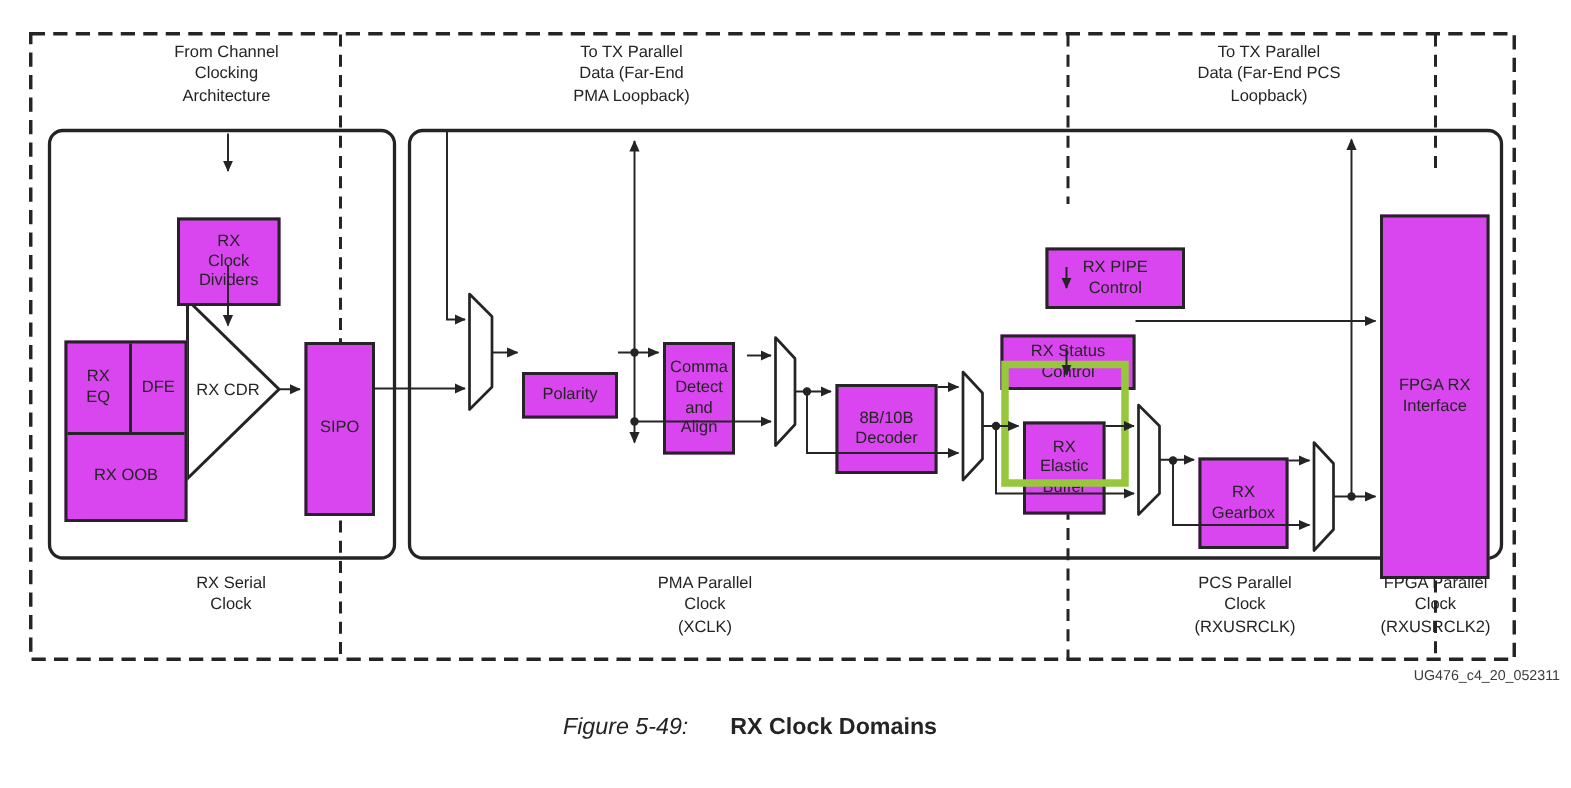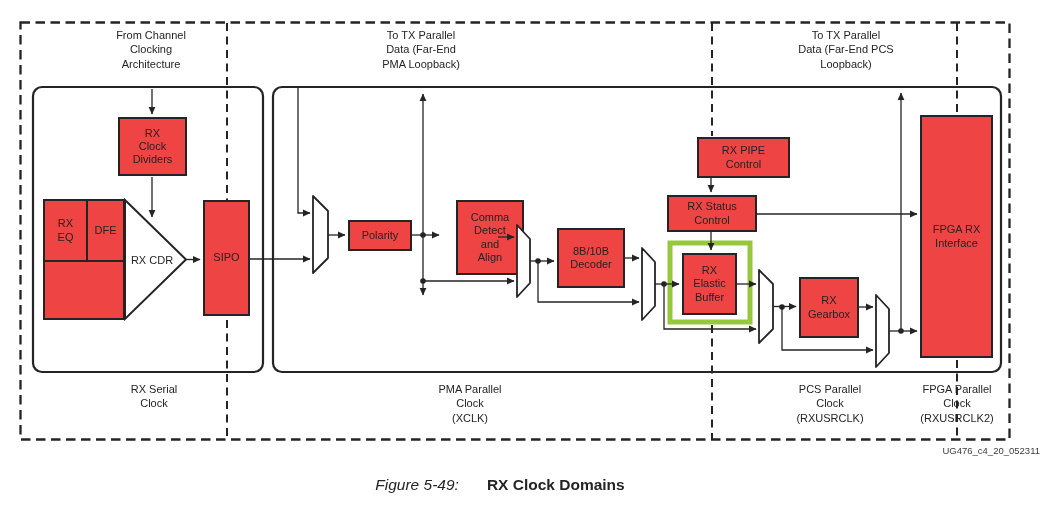--- a/index.html
+++ b/index.html
@@ -1,23 +1,23 @@
 <!DOCTYPE html>
 <html><head>
 <meta charset="utf-8">
 <style>
   html,body { margin:0; padding:0; background:#ffffff; }
   .stage { position:relative; width:1047px; height:525px; background:#fff;
            font-family:"Liberation Sans", sans-serif; color:#242424; overflow:hidden; }
   svg.layer { position:absolute; left:0; top:0; pointer-events:none; }
   .bg { z-index:1; }
   .fg { z-index:3; }
-  .box { position:absolute; box-sizing:border-box; background:#ef4444;
+  .box { position:absolute; box-sizing:border-box; background:#d946ef;
          border:2px solid #242424; display:flex; align-items:center; justify-content:center;
-         text-align:center; white-space:pre-line; font-size:11px; line-height:1.2; z-index:2; }
+         text-align:center; white-space:pre-line; font-size:11px; line-height:1.2; z-index:2;margin-top:28px; }
   .lbl { position:absolute; text-align:center; white-space:pre-line;
          font-size:11px; line-height:1.3; z-index:2; }
   .crow { display:flex; border-bottom:2px solid #242424; height:59px; }
   .ccell { display:flex; align-items:center; justify-content:center;
            text-align:center; white-space:pre-line; }
   .caption { position:absolute; top:476px; left:0; width:1000px; text-align:center; z-index:2; }
   .cap-pre { font-style:italic; font-size:15.5px; }
   .cap-title { font-weight:bold; font-size:15.5px; margin-left:28px; }
   .watermark { position:absolute; left:880px; top:445px; width:160px; text-align:right;
                font-size:9.5px; font-weight:normal; color:#3c3c3c; z-index:2; }
@@ -40,29 +40,30 @@
   <div class="box" style="left:118px;top:117px;width:69px;height:59px;border-width:2.2px"><span>RX
 Clock
 Dividers</span></div>
 
   <div class="box" style="left:43px;top:199px;width:82px;height:121px;flex-direction:column;align-items:stretch;justify-content:flex-start;padding:0">
     <div class="crow">
       <div class="ccell" style="width:41px;border-right:2px solid #242424"><span>RX
 EQ</span></div>
       <div class="ccell" style="flex:1"><span>DFE</span></div>
     </div>
+    <div class="ccell" style="flex:1"><span>RX OOB</span></div>
   </div>
 
   <div class="lbl" style="left:125px;top:253px;width:54px">RX CDR</div>
 
   <div class="box" style="left:203px;top:200px;width:47px;height:116px"><span>SIPO</span></div>
 
   <div class="box" style="left:348px;top:220px;width:64px;height:31px"><span>Polarity</span></div>
 
-  <div class="box" style="left:456px;top:200px;width:68px;height:75px"><span>Comma
+  <div class="box" style="left:442px;top:200px;width:48px;height:75px"><span>Comma
 Detect
 and
 Align</span></div>
 
 
   <div class="box" style="left:557px;top:228px;width:68px;height:60px"><span>8B/10B
 Decoder</span></div>
 
   <div class="box" style="left:682px;top:253px;width:55px;height:62px"><span>RX
 Elastic

